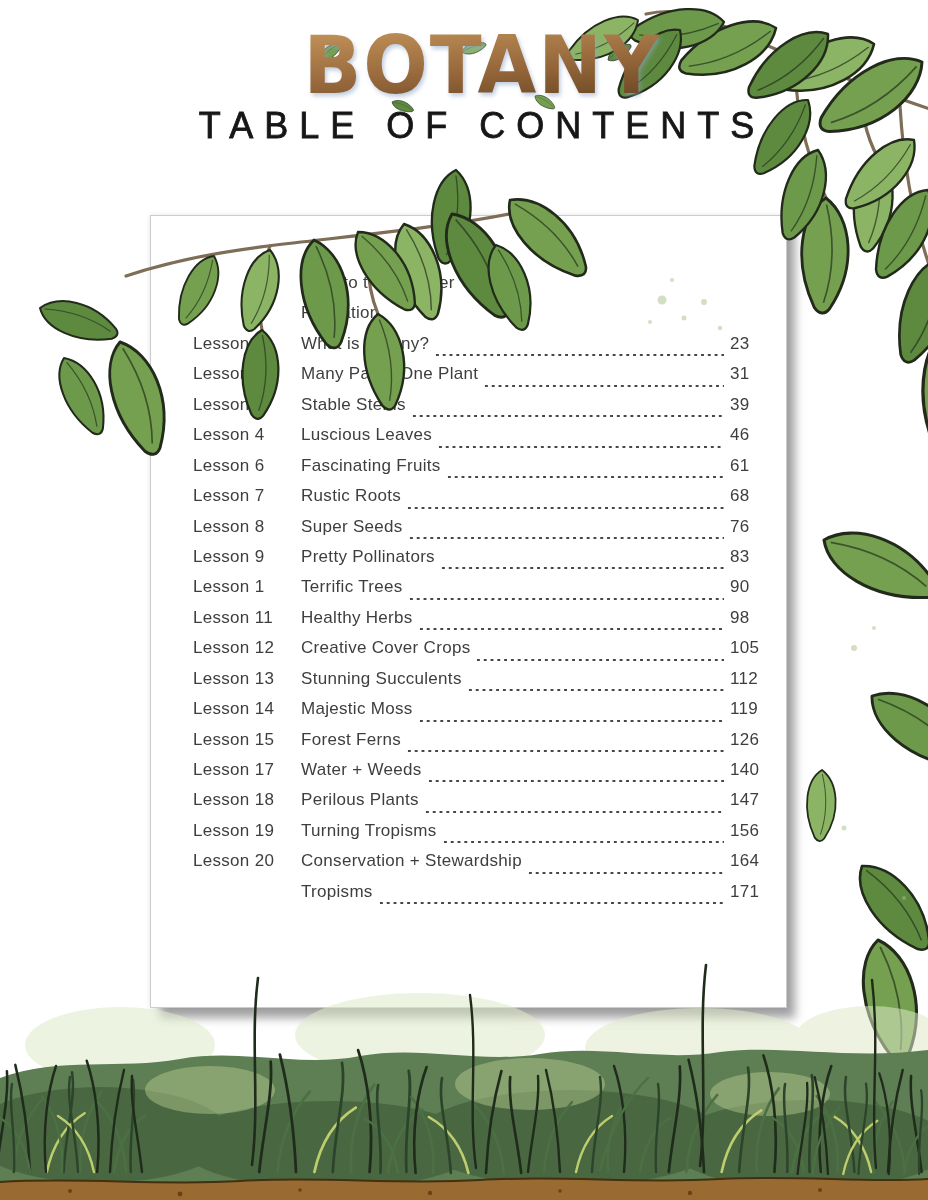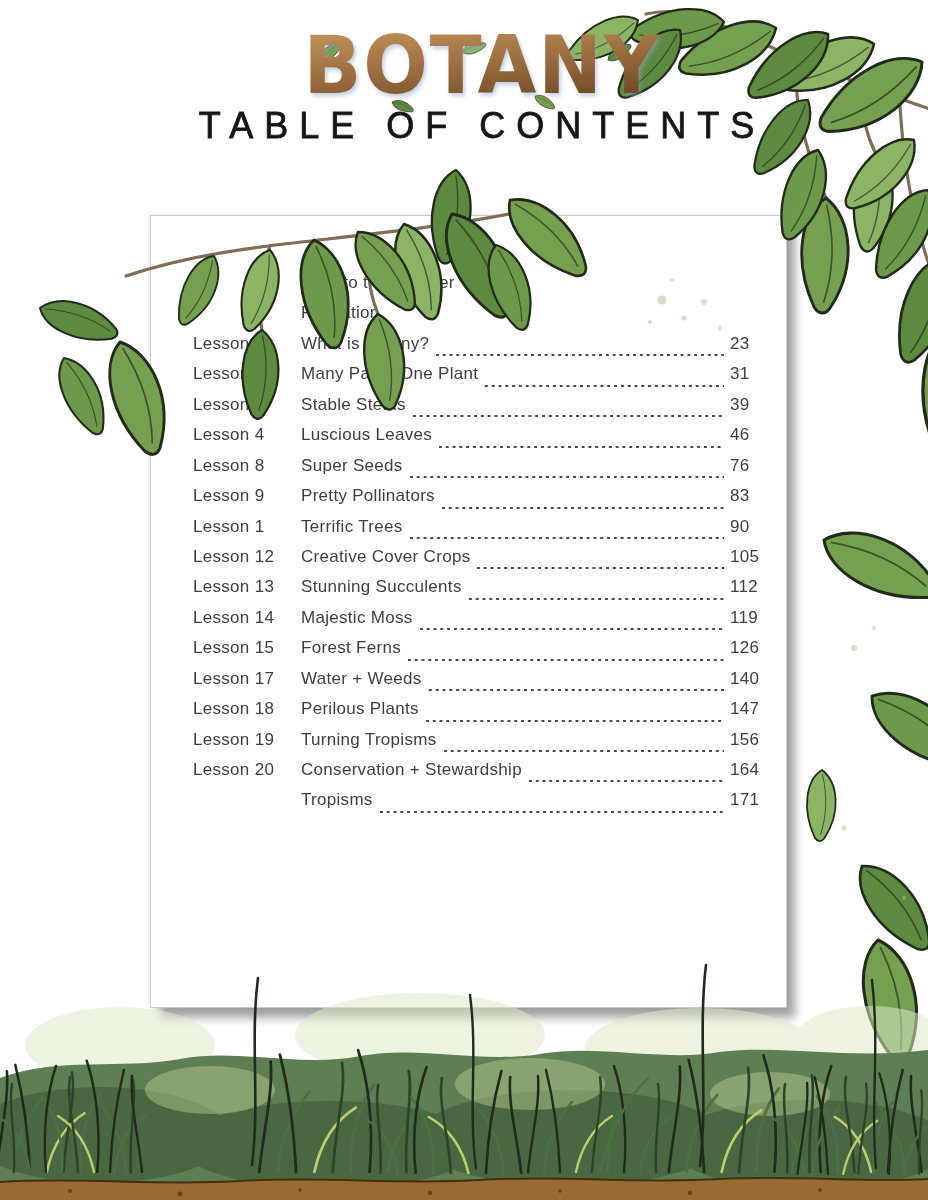--- a/index.html
+++ b/index.html
@@ -116,21 +116,33 @@
   </div>
 
   <div class="row">
     <span class="lbl">Lesson 4</span>
     <span class="ttl">Luscious Leaves</span>
     <span class="leader"></span>
     <span class="pg">46</span>
   </div>
 
 
-
+  <div class="row">
+    <span class="lbl">Lesson 6</span>
+    <span class="ttl">Fascinating Fruits</span>
+    <span class="leader"></span>
+    <span class="pg">61</span>
+  </div>
+
+  <div class="row">
+    <span class="lbl">Lesson 7</span>
+    <span class="ttl">Rustic Roots</span>
+    <span class="leader"></span>
+    <span class="pg">68</span>
+  </div>
 
   <div class="row">
     <span class="lbl">Lesson 8</span>
     <span class="ttl">Super Seeds</span>
     <span class="leader"></span>
     <span class="pg">76</span>
   </div>
 
   <div class="row">
     <span class="lbl">Lesson 9</span>
@@ -139,20 +151,26 @@
     <span class="pg">83</span>
   </div>
 
   <div class="row">
     <span class="lbl">Lesson 1</span>
     <span class="ttl">Terrific Trees</span>
     <span class="leader"></span>
     <span class="pg">90</span>
   </div>
 
+  <div class="row">
+    <span class="lbl">Lesson 11</span>
+    <span class="ttl">Healthy Herbs</span>
+    <span class="leader"></span>
+    <span class="pg">98</span>
+  </div>
 
   <div class="row">
     <span class="lbl">Lesson 12</span>
     <span class="ttl">Creative Cover Crops</span>
     <span class="leader"></span>
     <span class="pg">105</span>
   </div>
 
   <div class="row">
     <span class="lbl">Lesson 13</span>

